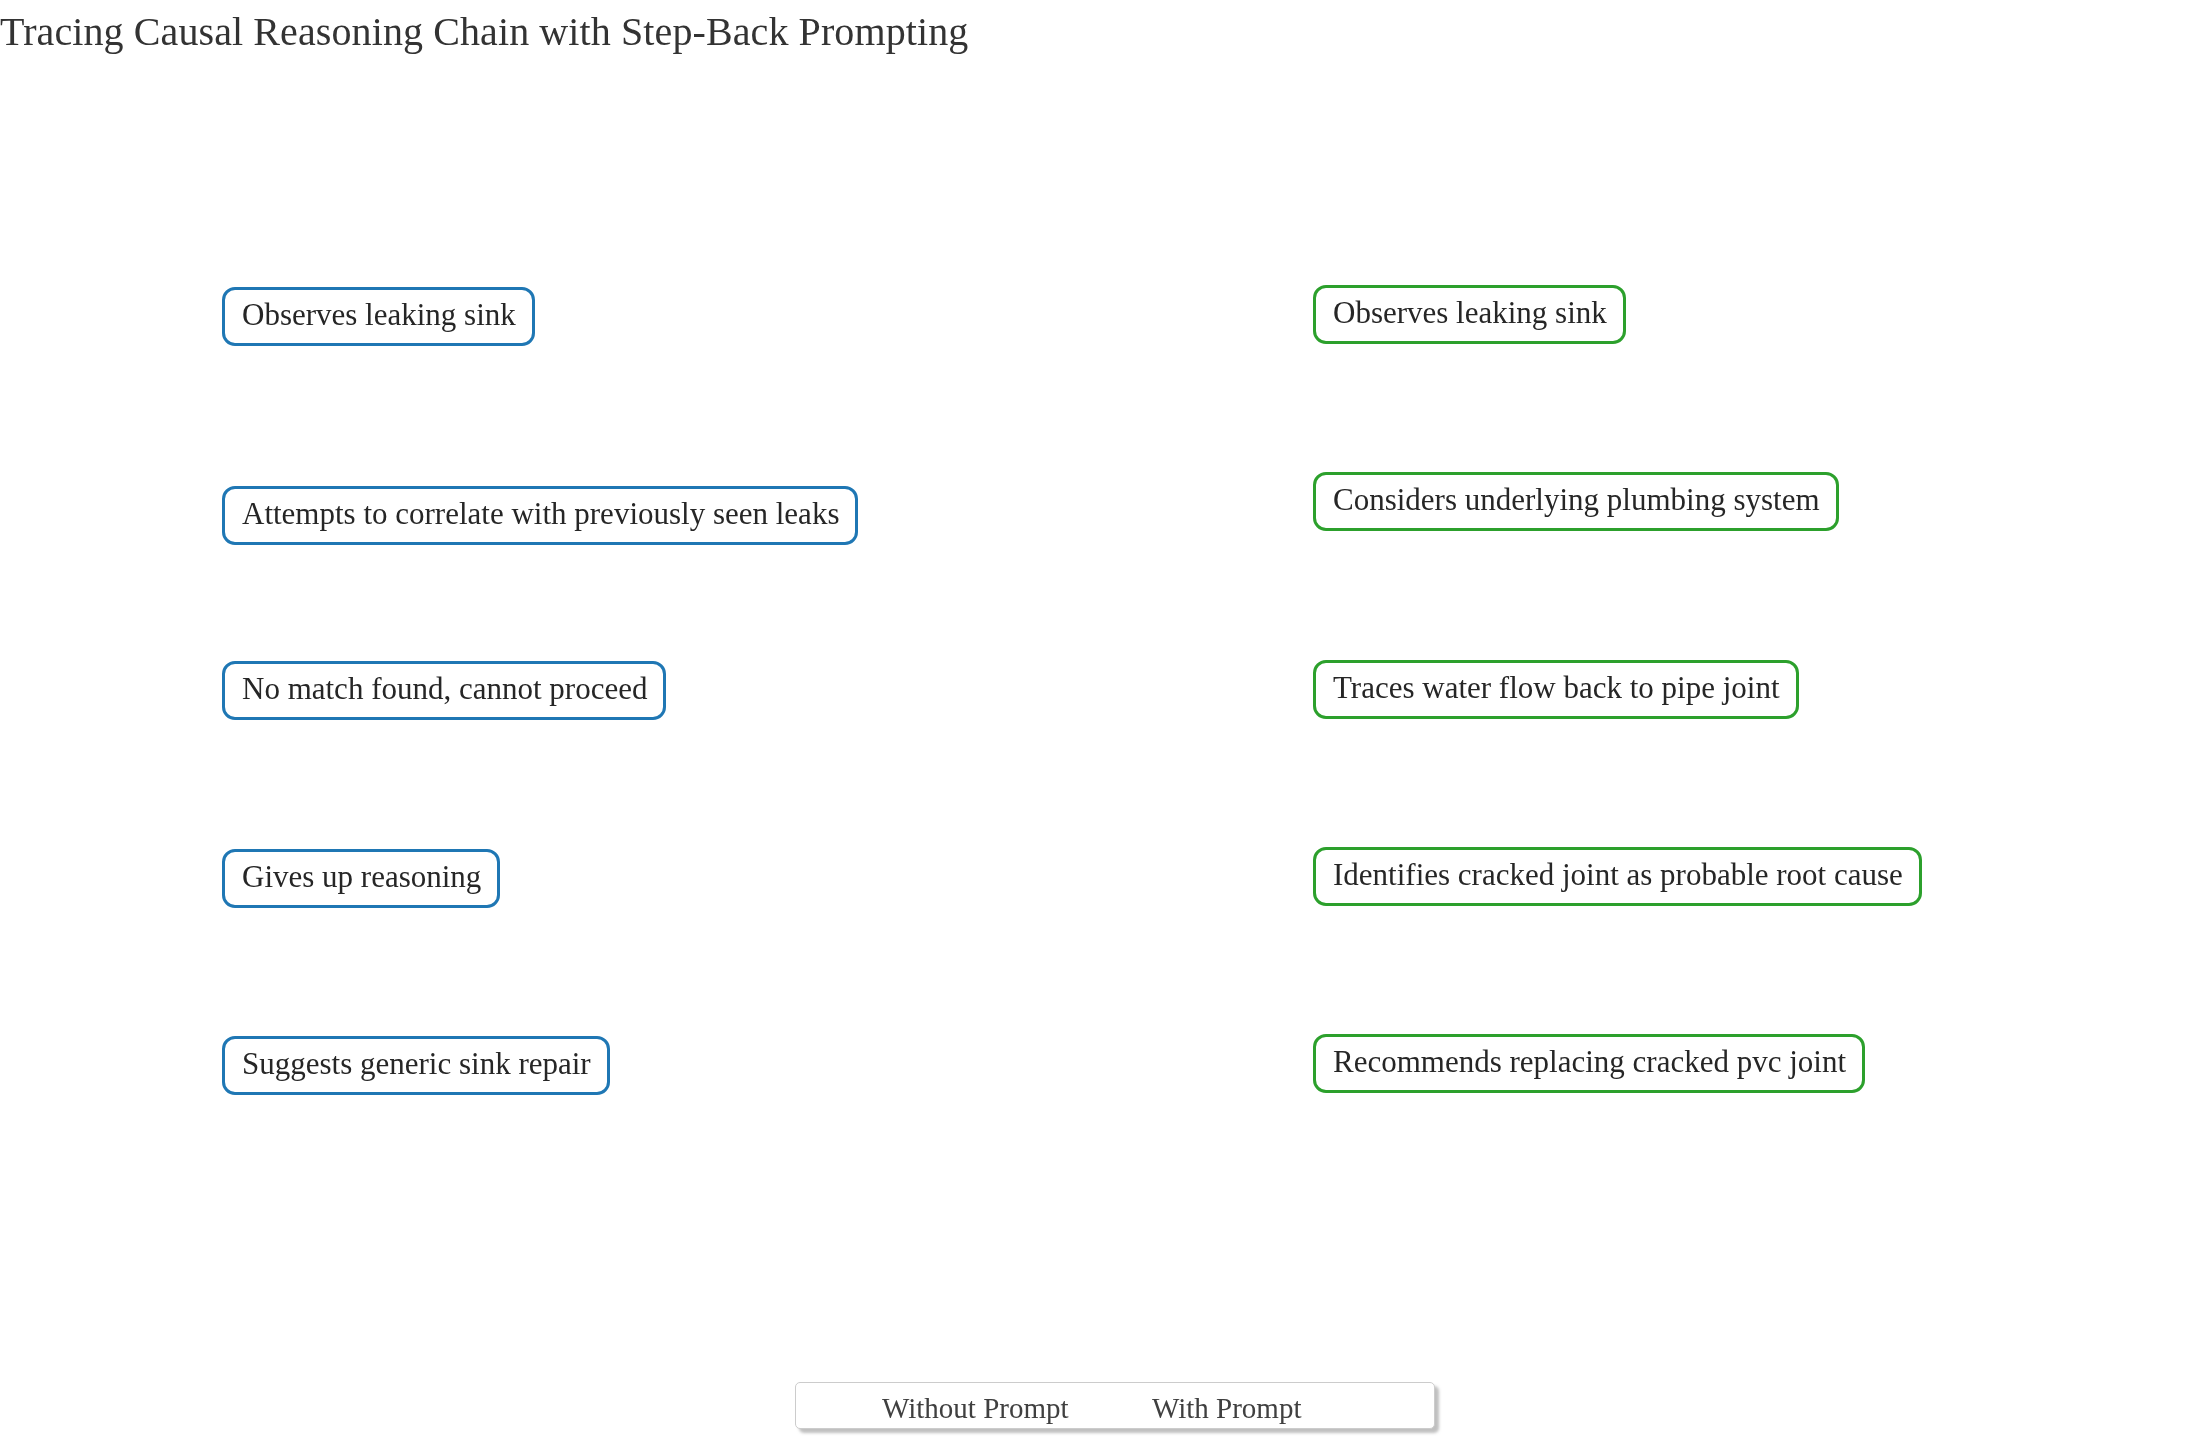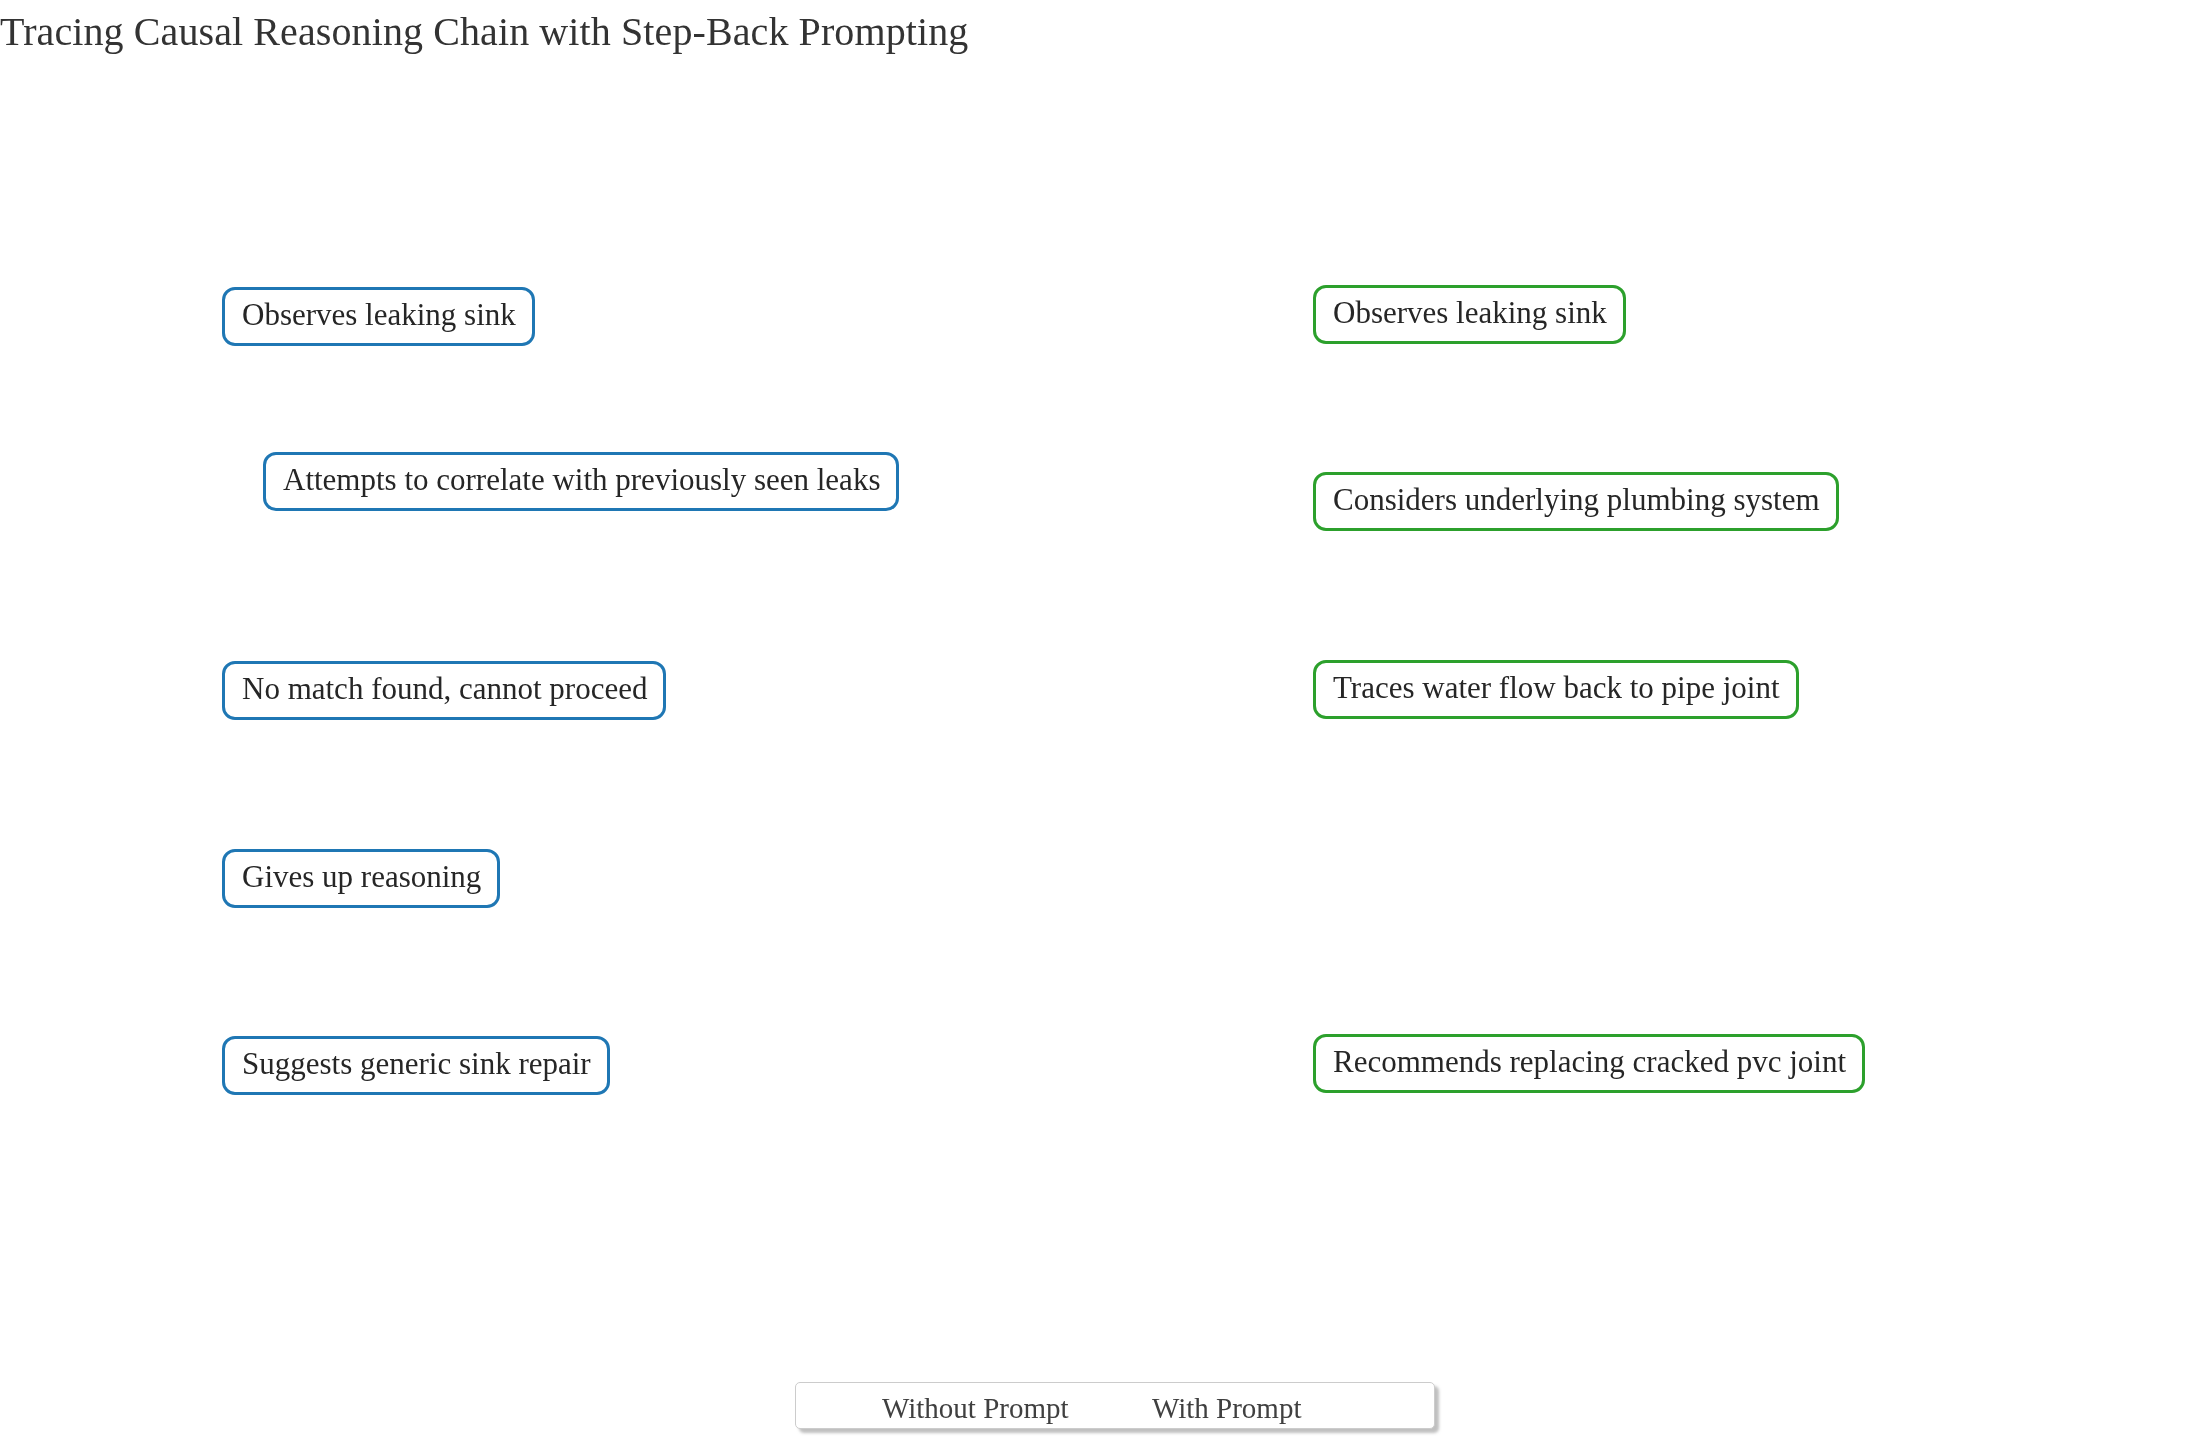--- a/index.html
+++ b/index.html
@@ -96,21 +96,21 @@
 </style>
 </head>
 <body>
 
 <div id="chart-title">Tracing Causal Reasoning Chain with Step-Back Prompting</div>
 
 <div class="column" id="column-without">
   <div class="node-box without" id="wo-0" style="top: 287px;">
     <span class="node-label">Observes leaking sink</span>
   </div>
-  <div class="node-box without" id="wo-1" style="top: 452px; margin-left: 41px;">
+  <div class="node-box without" id="wo-1" style="top: 486px;">
     <span class="node-label">Attempts to correlate with previously seen leaks</span>
   </div>
   <div class="node-box without" id="wo-2" style="top: 661px;">
     <span class="node-label">No match found, cannot proceed</span>
   </div>
   <div class="node-box without" id="wo-3" style="top: 849px;">
     <span class="node-label">Gives up reasoning</span>
   </div>
   <div class="node-box without" id="wo-4" style="top: 1036px;">
     <span class="node-label">Suggests generic sink repair</span>
@@ -120,20 +120,23 @@
 <div class="column" id="column-with">
   <div class="node-box with" id="wi-0" style="top: 285px;">
     <span class="node-label">Observes leaking sink</span>
   </div>
   <div class="node-box with" id="wi-1" style="top: 472px;">
     <span class="node-label">Considers underlying plumbing system</span>
   </div>
   <div class="node-box with" id="wi-2" style="top: 660px;">
     <span class="node-label">Traces water flow back to pipe joint</span>
   </div>
+  <div class="node-box with" id="wi-3" style="top: 847px;">
+    <span class="node-label">Identifies cracked joint as probable root cause</span>
+  </div>
   <div class="node-box with" id="wi-4" style="top: 1034px;">
     <span class="node-label">Recommends replacing cracked pvc joint</span>
   </div>
 </div>
 
 <div id="legend-box">
   <span class="legend-entry" id="legend-entry-0">Without Prompt</span>
   <span class="legend-entry" id="legend-entry-1">With Prompt</span>
 </div>
 

